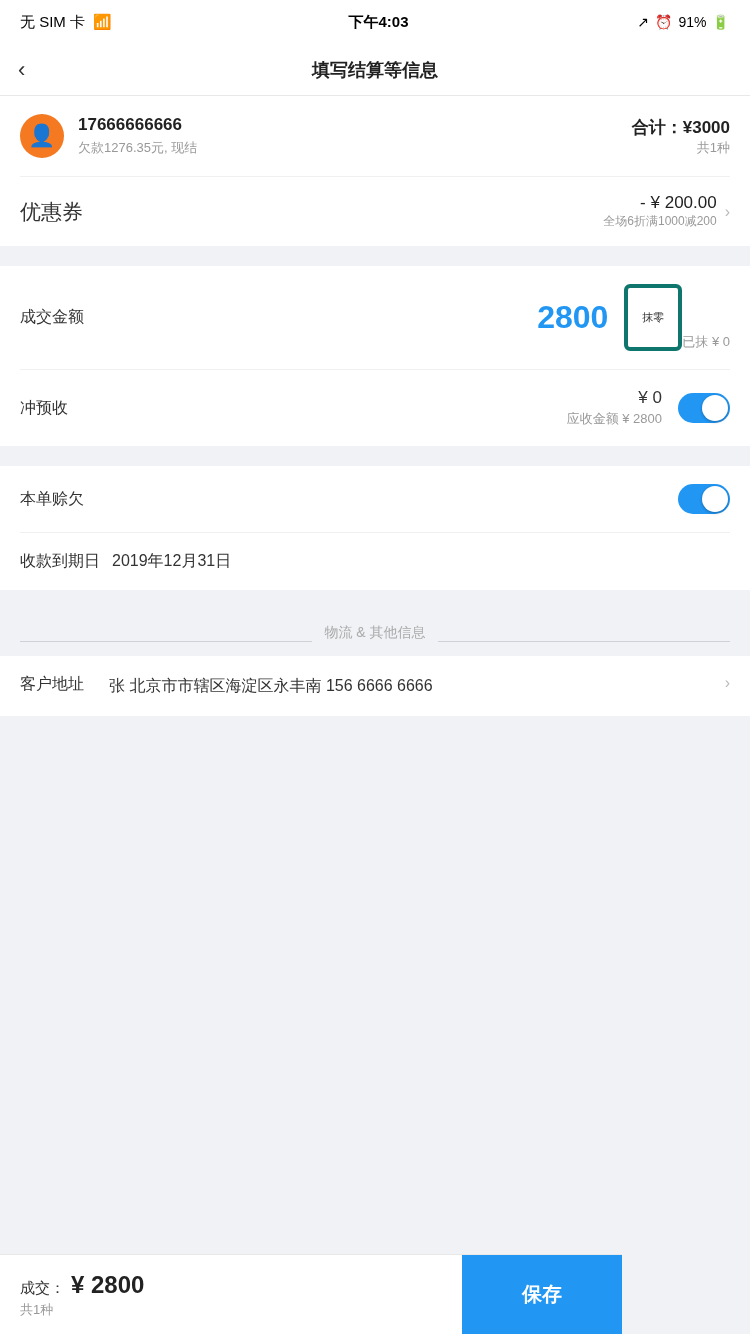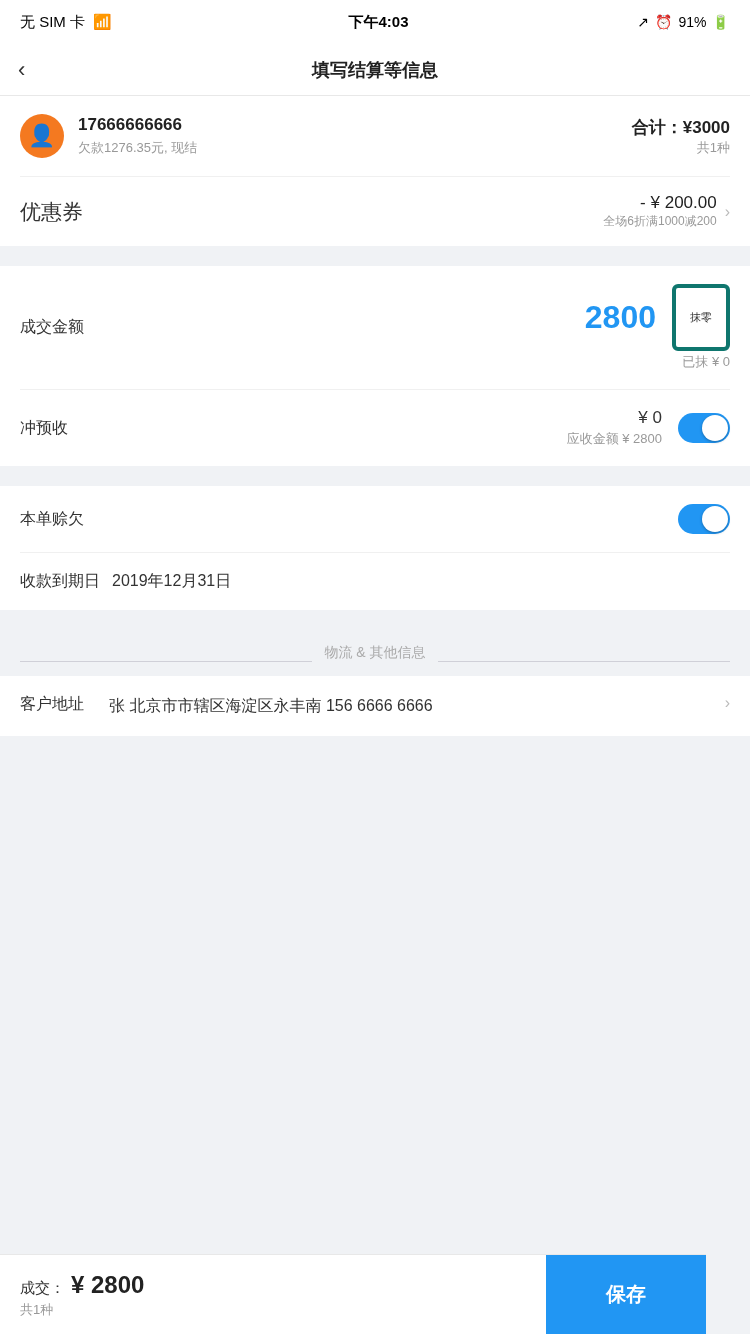--- a/index.html
+++ b/index.html
@@ -177,21 +177,21 @@
     .address-value { font-size: 16px; color: #333; flex: 1; line-height: 1.5; }
 
     
     .bottom-spacer { height: 180px; background: #f0f2f5; }
 
     
     .bottom-bar {
       position: fixed;
       bottom: 0;
       left: 0;
-      width: 706px;
+      width: 622px;
       height: 80px;
       background: #fff;
       display: flex;
       align-items: center;
       border-top: 1px solid #e8e8e8;
     }
     .bottom-summary {
       flex: 1;
       padding: 0 20px;
     }
@@ -269,21 +269,21 @@
       <span class="chevron-right">›</span>
     </div>
   </div>
 </div>
 
 <div class="gap"></div>
 
 <div class="section">
   <div class="form-row">
     <span class="form-label">成交金额</span>
-    <div style="display:flex;flex-direction:column;align-items:flex-end;">
+    <div style="display:flex;flex-direction:row;align-items:flex-end;">
       <div style="display:flex;align-items:center;gap:16px;">
         <span class="amount-big">2800</span>
         <button class="round-zero-btn">抹零</button>
       </div>
       <span class="already-zeroed">已抹  ¥ 0</span>
     </div>
   </div>
 
   <div class="divider"></div>
 

